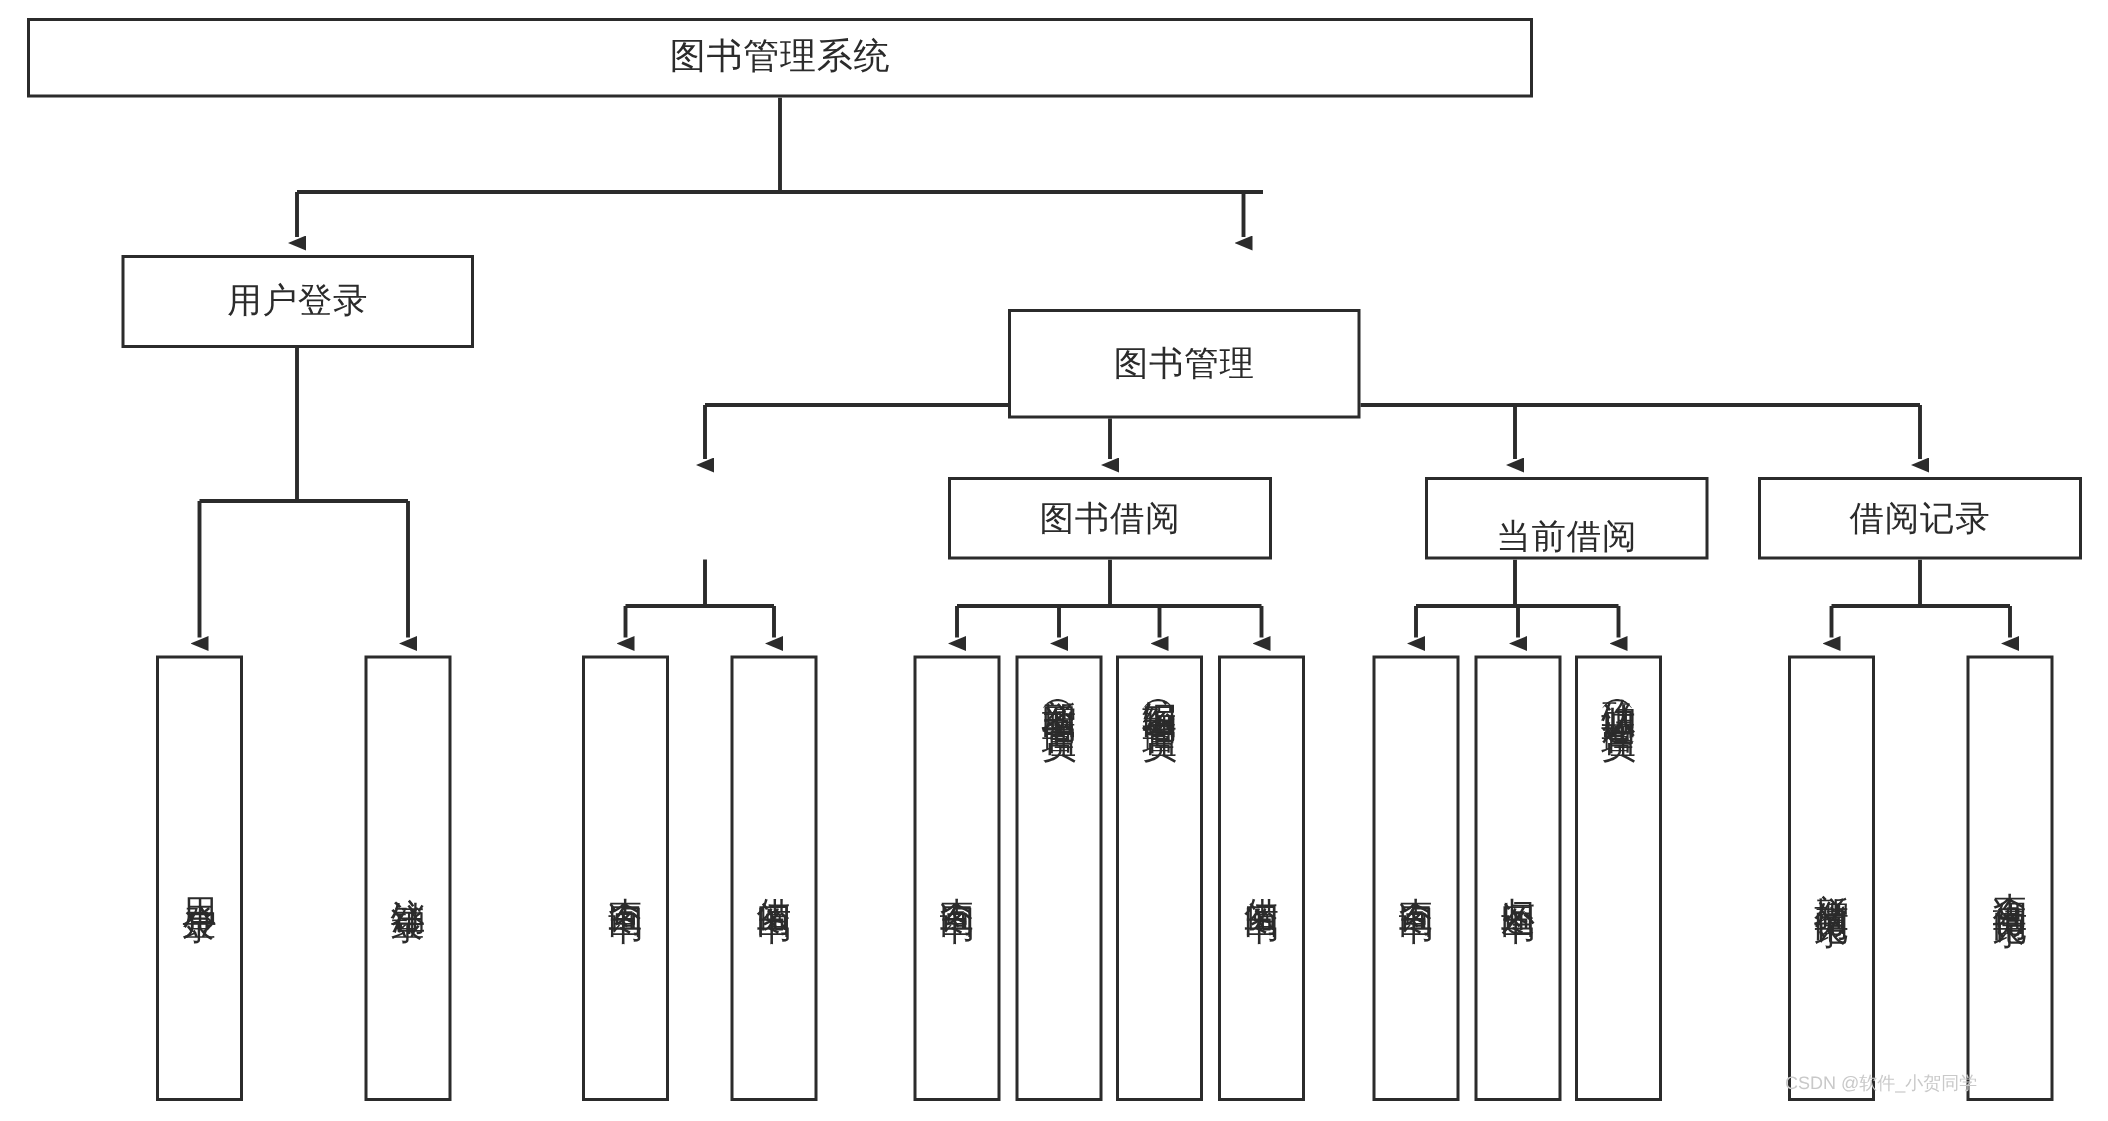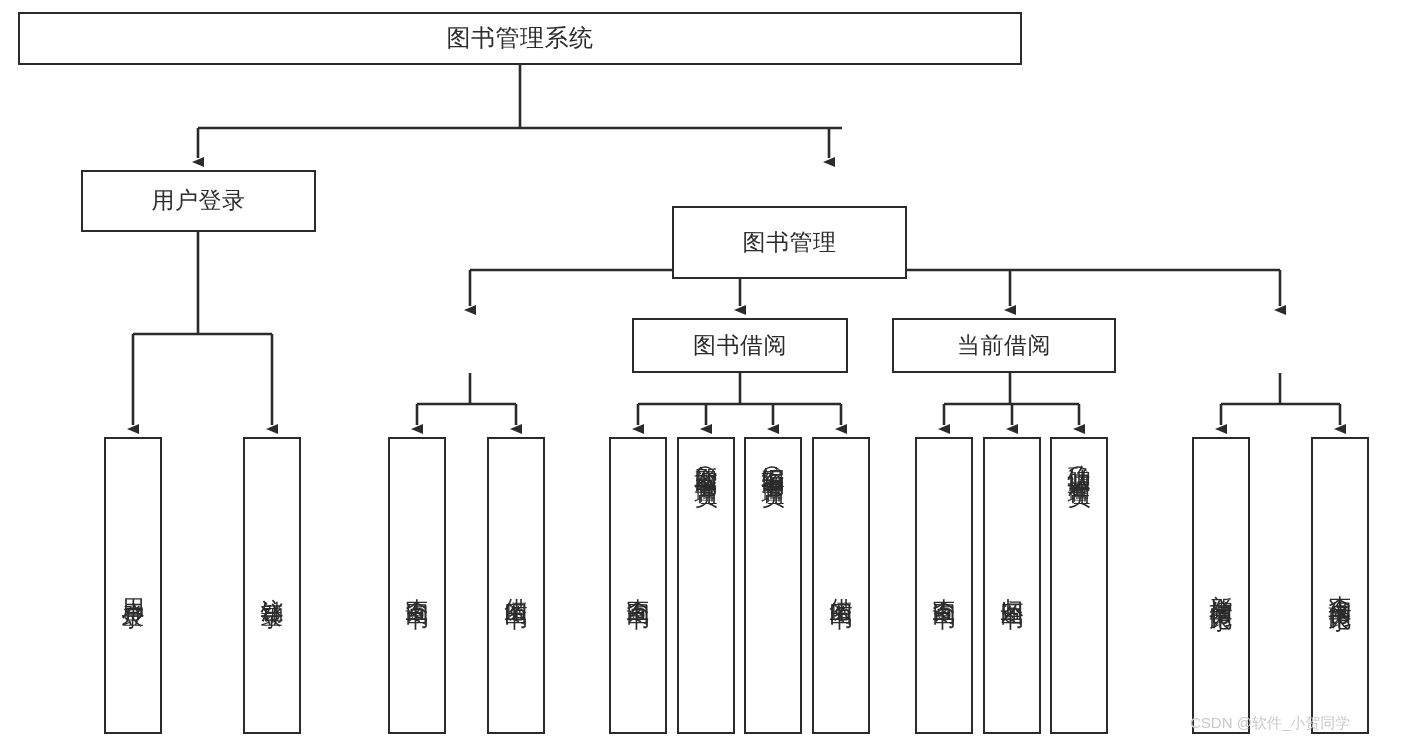--- a/index.html
+++ b/index.html
@@ -69,21 +69,21 @@
     margin-bottom: auto;
   }
   .node.vert.center {
     align-items: center;
     padding-top: 0;
   }
   .watermark {
     position: absolute;
     left: 1190px;
     top: 714px;
-    font-size: 15px;
+    font-size: 12px;
     color: #c9c9c9;
     white-space: nowrap;
     z-index: 5;
     font-family: "Liberation Sans", "DejaVu Sans", sans-serif;
   }
 </style>
 </head>
 <body>
 
 <div id="canvas">
@@ -145,22 +145,25 @@
   <div class="node horiz" style="left:81px; top:170px; width:235px; height:62px;">
     <span class="label">用户登录</span>
   </div>
   <div class="node horiz" style="left:672px; top:170px; width:235px; height:73px;margin-top:36px;">
     <span class="label">图书管理</span>
   </div>
 
   <div class="node horiz" style="left:632px; top:318px; width:216px; height:55px;align-items:center;">
     <span class="label">图书借阅</span>
   </div>
-  <div class="node horiz" style="left:892px; top:318px; width:224px; height:55px;">
+  <div class="node horiz" style="left:950px; top:318px; width:189px; height:55px;align-items:flex-end;">
     <span class="label">当前借阅</span>
+  </div>
+  <div class="node horiz" style="left:1172px; top:318px; width:216px; height:55px;">
+    <span class="label">借阅记录</span>
   </div>
 
   <div class="node vert center" style="left:104px; top:437px; width:58px; height:297px;">
     <span class="label">用户登录</span>
   </div>
   <div class="node vert center" style="left:243px; top:437px; width:58px; height:297px;">
     <span class="label">注销登录</span>
   </div>
 
   <div class="node vert center" style="left:388px; top:437px; width:58px; height:297px;">

